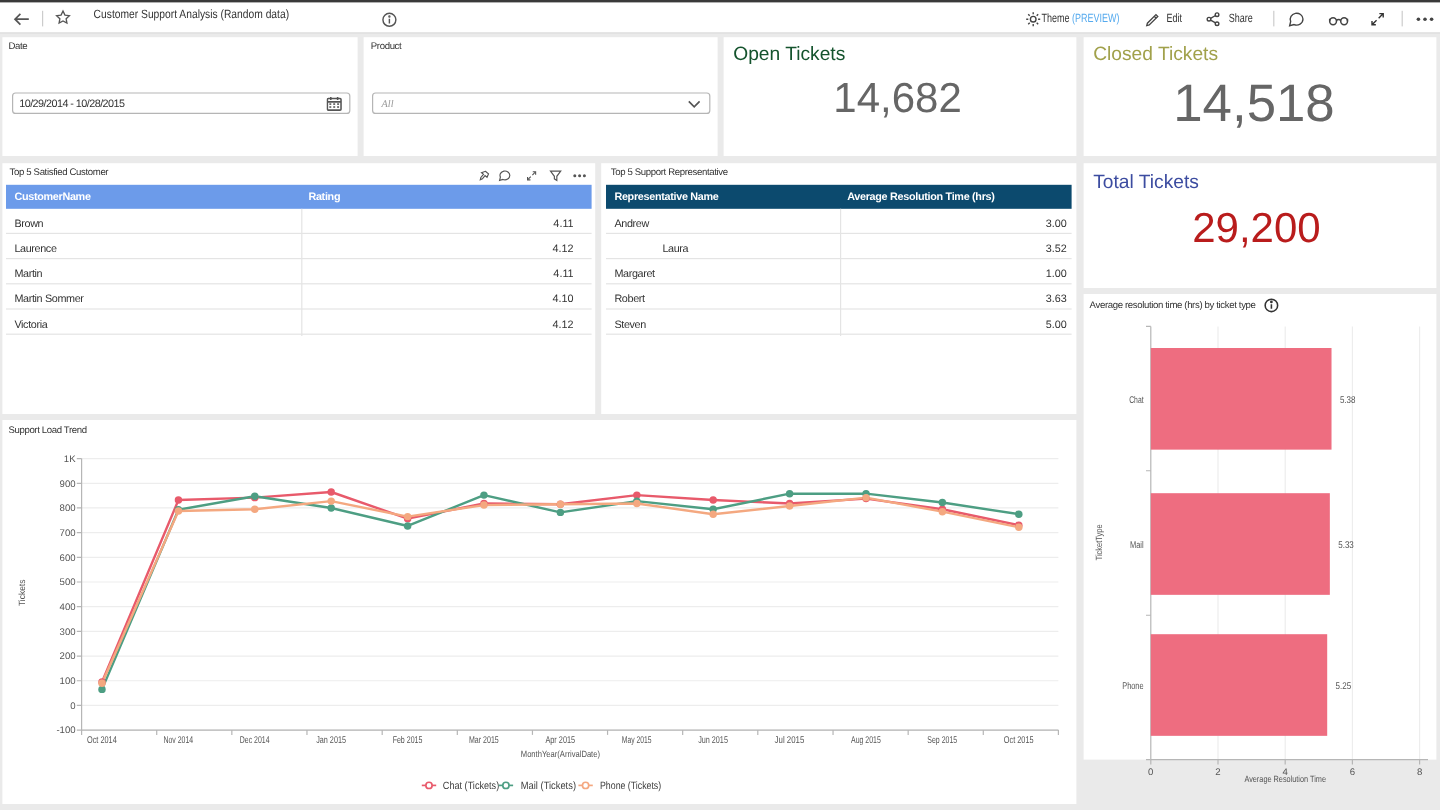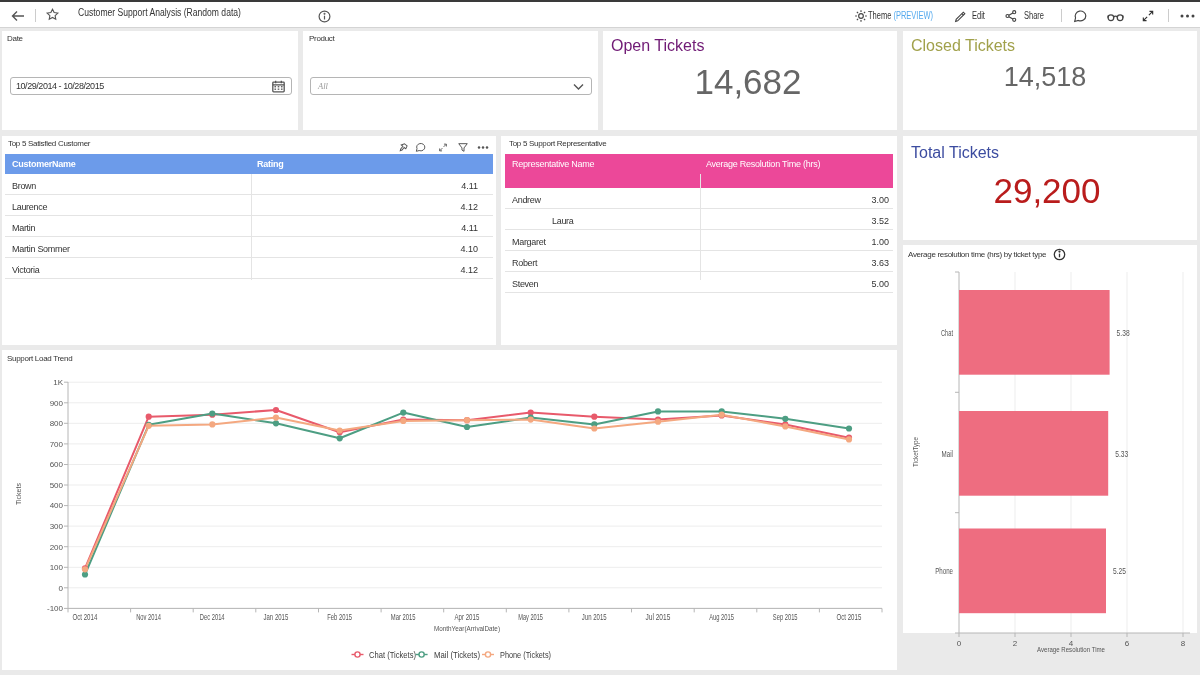--- a/index.html
+++ b/index.html
@@ -87,26 +87,26 @@
 <div class="w" style="left:303px;top:31px;width:295px;height:99px;">
 <div class="wt" style="left:6px;top:3px;">Product</div>
 <div style="position:absolute;left:7px;top:46px;width:282px;height:18px;border:1px solid #b5b5b5;border-radius:3px;font-family:Liberation Serif, serif;">
 <span style="position:absolute;left:7px;top:3px;font-size:8.5px;color:#999;font-style:italic;">All</span>
 <svg style="position:absolute;right:7px;top:5px" width="11" height="8" viewBox="0 0 11 8" fill="none" stroke="#555" stroke-width="1.4">
         <path d="M1 1.5 L5.5 6 L10 1.5"></path>
       </svg>
 </div>
 </div>
 <div class="w" style="left:603px;top:31px;width:294px;height:99px;">
-<div style="position:absolute;left:8px;top:6px;font-size:16px;color:#701a75;text-align:right;">Open Tickets</div>
+<div style="position:absolute;left:8px;top:6px;font-size:16px;color:#14532d;text-align:right;">Open Tickets</div>
 <div style="position:absolute;left:-2px;top:31px;width:294px;text-align:center;font-size:35px;color:#666;">14,682</div>
 </div>
 <div class="w" style="left:903px;top:31px;width:294px;height:99px;">
 <div style="position:absolute;left:8px;top:6px;font-size:16px;color:#a1a14b;">Closed Tickets</div>
-<div style="position:absolute;left:-5px;top:31px;width:294px;text-align:center;font-size:27px;color:#666;">14,518</div>
+<div style="position:absolute;left:-5px;top:31px;width:294px;text-align:center;font-size:44px;color:#666;">14,518</div>
 </div>
 
 <div class="w" style="left:2px;top:136px;width:494px;height:209px;">
 <div class="wt" style="left:6px;top:3px;">Top 5 Satisfied Customer</div>
 <div style="position:absolute;left:394px;top:4px;"><svg width="96" height="13" viewBox="0 0 96 13" fill="none" stroke="#555" stroke-width="1.15">
 <g transform="translate(7,6.5) scale(0.85)">
           <path d="M-1.5,-4.5 L2.5,-4.5 L3.5,-1 L1,-1 L1,3 L0,5 L-1,3 L-1,-1 L-3.5,-1 Z" transform="rotate(40)"></path>
         </g>
 <g transform="translate(25,6.5) scale(0.85)">
           <path d="M4.5,-0.5 a4.8,4.3 0 1 0 -9.2,1.8 l-0.8,3.2 l3.3,-0.9 a4.8,4.3 0 0 0 6.7,-4.1 Z"></path>
@@ -151,21 +151,21 @@
     <div style="position:relative;height:21px;border-bottom:1px solid #e4e4e4;font-size:9px;letter-spacing:-0.3px;color:#333;">
       <span style="position:absolute;left:7px;top:7px;">Victoria</span>
       <span style="position:absolute;right:15px;top:7px;letter-spacing:0;">4.12</span>
     </div>
   </div>
 <div style="position:absolute;left:251px;top:174px;width:1px;height:106px;background:#e4e4e4;"></div>
 <div class="w" style="left:501px;top:136px;width:396px;height:209px;">
 <div class="wt" style="left:8px;top:3px;">Top 5 Support Representative</div>
 </div>
 <div style="position:absolute;left:505px;top:154px;width:388px;">
-    <div style="height:34px;background:#ec4899;color:#fff;font-weight:normal;font-size:9px;letter-spacing:-0.25px;position:relative;">
+    <div style="height:20px;background:#0c4a6e;color:#fff;font-weight:bold;font-size:9px;letter-spacing:-0.25px;position:relative;">
       <span style="position:absolute;left:7px;top:5px;">Representative Name</span>
       <span style="position:absolute;left:201px;top:5px;">Average Resolution Time (hrs)</span>
     </div>
     <div style="position:relative;height:21px;border-bottom:1px solid #e4e4e4;font-size:9px;letter-spacing:-0.3px;color:#333;">
       <span style="position:absolute;left:7px;top:7px;">Andrew</span>
       <span style="position:absolute;right:4px;top:7px;letter-spacing:0;">3.00</span>
     </div>
     <div style="position:relative;height:21px;border-bottom:1px solid #e4e4e4;font-size:9px;letter-spacing:-0.3px;color:#333;">
       <span style="position:absolute;left:7px;top:7px;padding-left:40px;">Laura</span>
       <span style="position:absolute;right:4px;top:7px;letter-spacing:0;">3.52</span>

